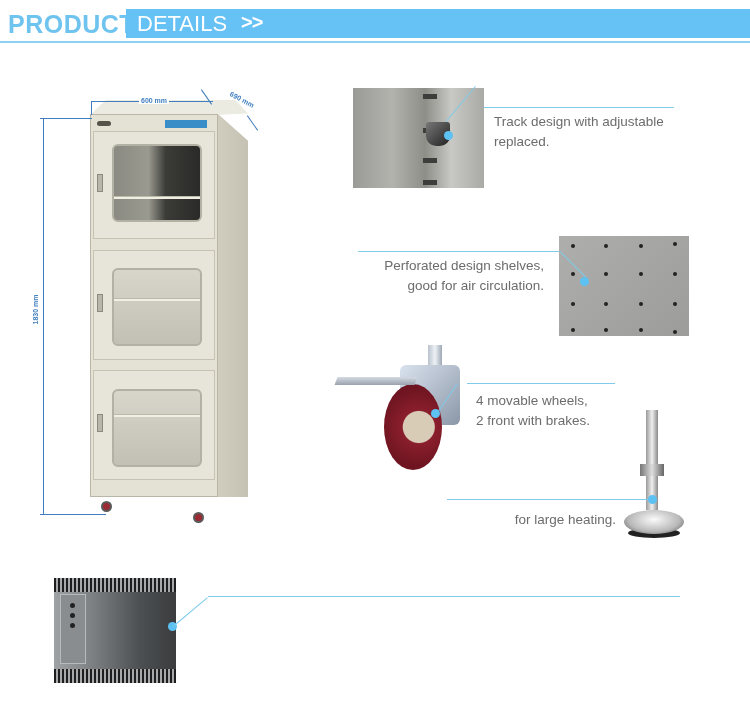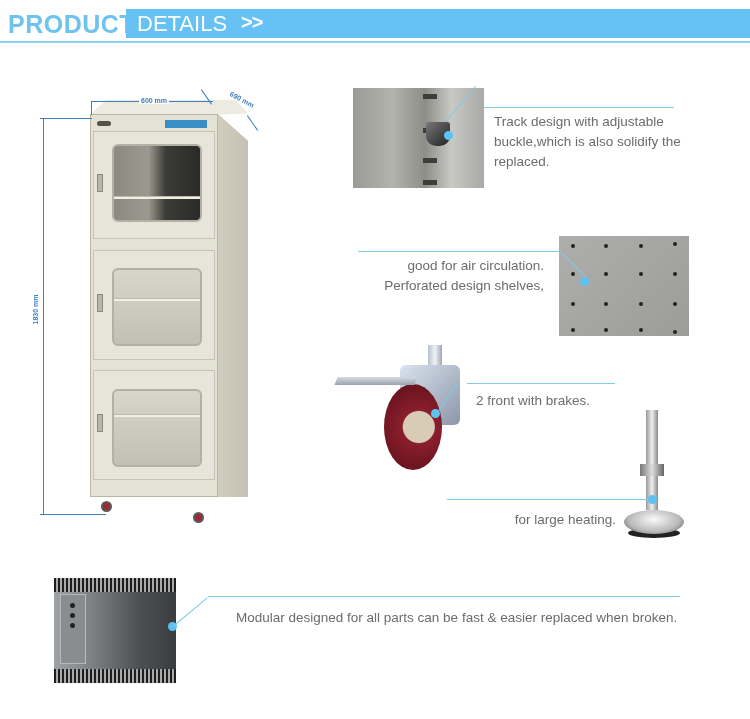--- a/index.html
+++ b/index.html
@@ -100,21 +100,20 @@
   <div class="abs slot" style="left:70px;top:40px;"></div>
   <div class="abs slot" style="left:70px;top:70px;"></div>
   <div class="abs slot" style="left:70px;top:92px;"></div>
 </div>
 <div class="abs buckle"></div>
 <div class="abs dot" style="left:444px;top:131px;"></div>
 <div class="abs callout-line" style="left:484px;top:107px;width:190px;"></div>
 <div class="abs callout-line" style="left:446px;top:121px;width:46px;transform:rotate(-50deg);transform-origin:left;"></div>
 <div class="abs txt" style="left:494px;top:112px;width:220px;">
   <div>Track design with adjustable</div>
-  <div>buckle,which is also solidify the</div>
   <div>replaced.</div>
 </div>
 
 <div class="abs callout-line" style="left:358px;top:251px;width:202px;"></div>
 <div class="abs photo-perf">
   <div class="abs hole" style="left:12px;top:8px;"></div>
   <div class="abs hole" style="left:45px;top:8px;"></div>
   <div class="abs hole" style="left:80px;top:8px;"></div>
   <div class="abs hole" style="left:114px;top:6px;"></div>
   <div class="abs hole" style="left:12px;top:36px;"></div>
@@ -126,34 +125,35 @@
   <div class="abs hole" style="left:80px;top:66px;"></div>
   <div class="abs hole" style="left:114px;top:66px;"></div>
   <div class="abs hole" style="left:12px;top:92px;"></div>
   <div class="abs hole" style="left:45px;top:92px;"></div>
   <div class="abs hole" style="left:80px;top:92px;"></div>
   <div class="abs hole" style="left:114px;top:94px;"></div>
 </div>
 <div class="abs callout-line" style="left:560px;top:251px;width:36px;transform:rotate(45deg);transform-origin:left;"></div>
 <div class="abs dot" style="left:580px;top:277px;"></div>
 <div class="abs txt right" style="left:344px;top:256px;width:200px;">
+  <div>Perforated design shelves,</div>
   <div>good for air circulation.</div>
-  <div>Perforated design shelves,</div>
 </div>
 
 <div>
   <div class="abs caster-bolt"></div>
   <div class="abs caster-fork"></div>
   <div class="abs caster-wheel"></div>
   <div class="abs caster-plate"></div>
 </div>
 <div class="abs callout-line" style="left:467px;top:383px;width:148px;"></div>
 <div class="abs callout-line" style="left:437px;top:413px;width:36px;transform:rotate(-56deg);transform-origin:left;"></div>
 <div class="abs dot" style="left:431px;top:409px;"></div>
 <div class="abs txt" style="left:476px;top:391px;width:200px;">
+  <div>4 movable wheels,</div>
   <div>2 front with brakes.</div>
 </div>
 
 <div>
   <div class="abs foot-stem"></div>
   <div class="abs foot-nut"></div>
   <div class="abs foot-pad"></div>
   <div class="abs foot-base"></div>
 </div>
 <div class="abs callout-line" style="left:447px;top:499px;width:205px;"></div>
@@ -168,14 +168,13 @@
 </div>
 <div class="abs mod-panel">
   <div class="abs knob" style="left:9px;top:8px;"></div>
   <div class="abs knob" style="left:9px;top:18px;"></div>
   <div class="abs knob" style="left:9px;top:28px;"></div>
 </div>
 <div class="abs dot" style="left:168px;top:622px;"></div>
 <div class="abs callout-line" style="left:173px;top:626px;width:45px;transform:rotate(-40deg);transform-origin:left;"></div>
 <div class="abs callout-line" style="left:208px;top:596px;width:472px;"></div>
 <div class="abs txt" style="left:236px;top:606px;width:500px;line-height:24.5px;">
-  <div>Modular designed for all parts can be fast &amp; easier replaced when broken.</div>
 </div>
 
 </body></html>

